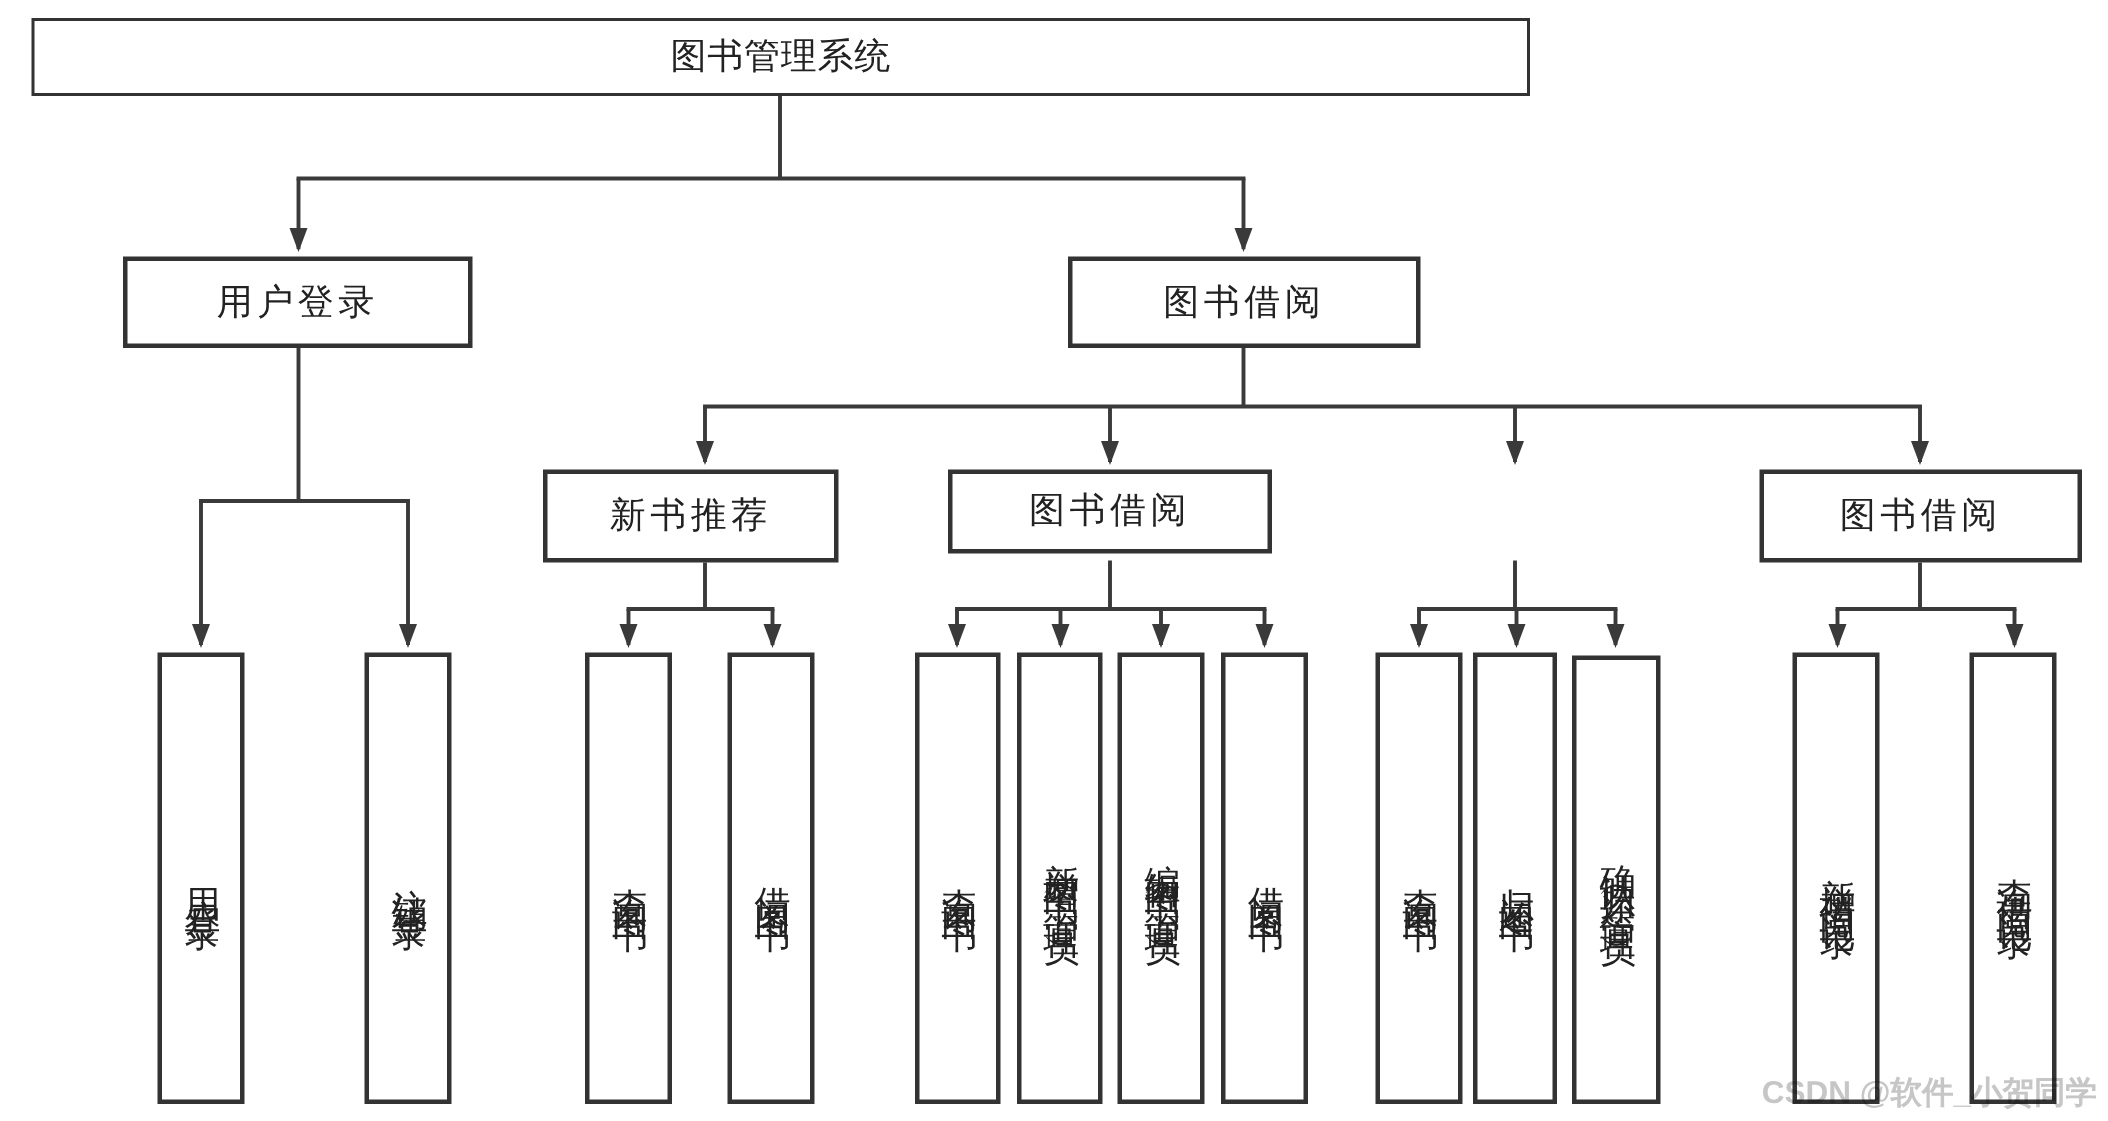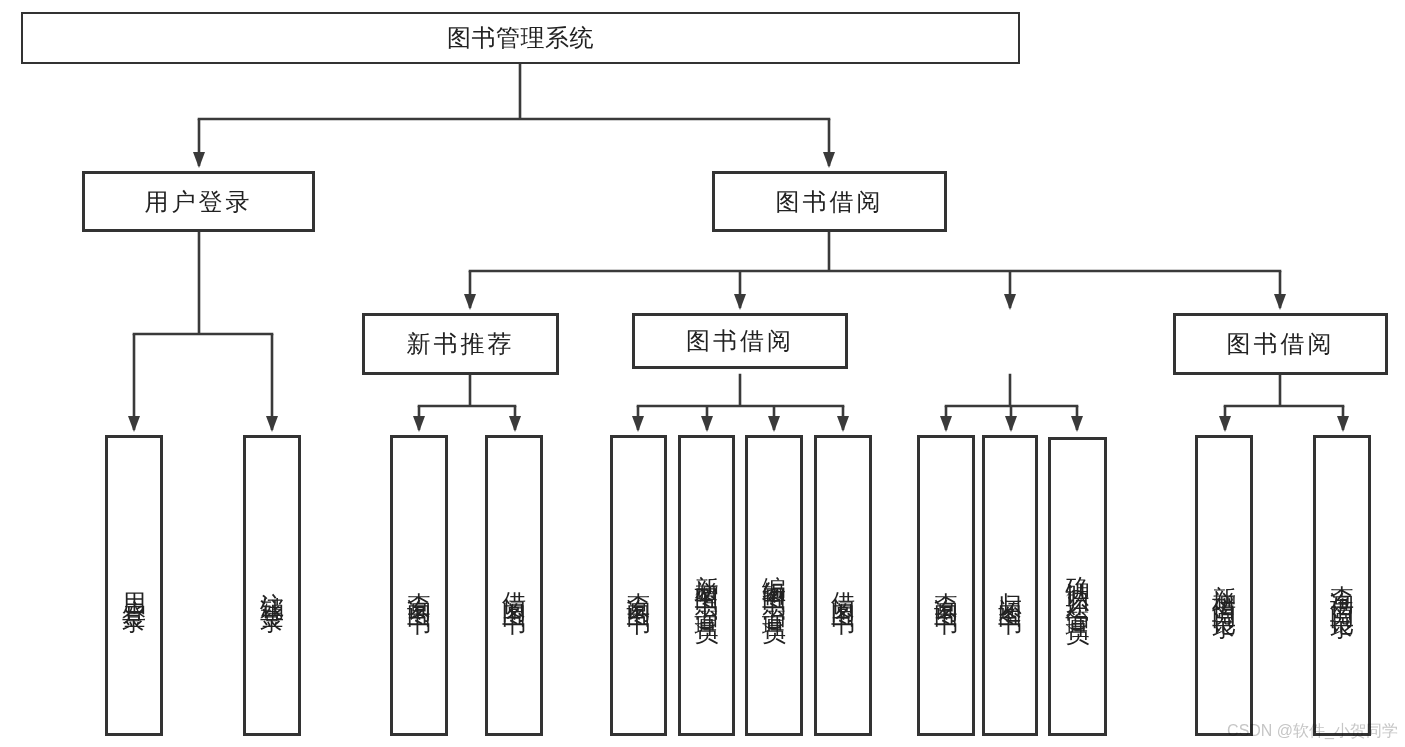--- a/index.html
+++ b/index.html
@@ -57,25 +57,26 @@
     text-orientation: mixed;
     font-size: 24px;
     letter-spacing: 6.5px;
     line-height: 1;
     white-space: nowrap;
   }
   .watermark {
     position: absolute;
     right: 7px;
     bottom: 5px;
-    font-size: 16px;
+    font-size: 21px;
     color: var(--watermark);
     z-index: 2;
     mix-blend-mode: multiply;
     white-space: nowrap;
+    font-weight: bold;
   }
 </style>
 </head>
 <body>
 
 <div class="canvas">
 
   <svg id="connectors" xmlns="http://www.w3.org/2000/svg">
     <defs>
       <marker id="arrow" markerUnits="userSpaceOnUse" markerWidth="16" markerHeight="17" refX="8" refY="14" orient="0">

